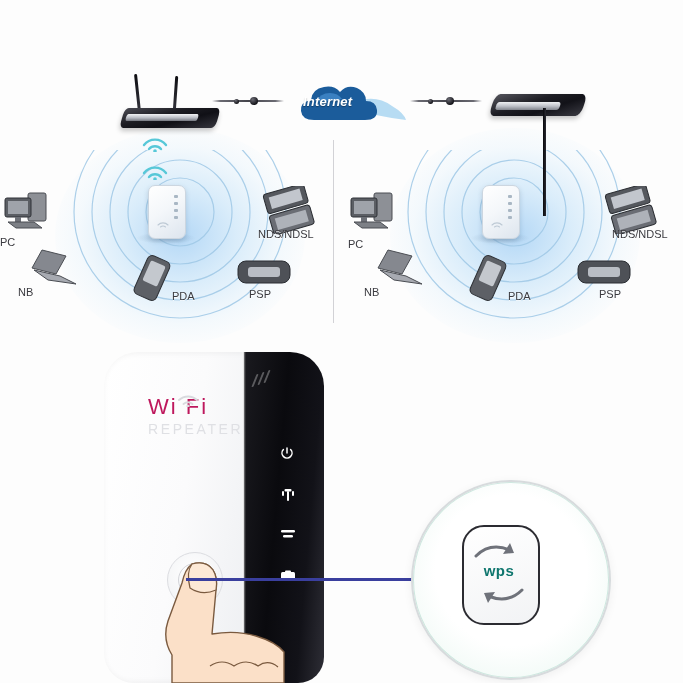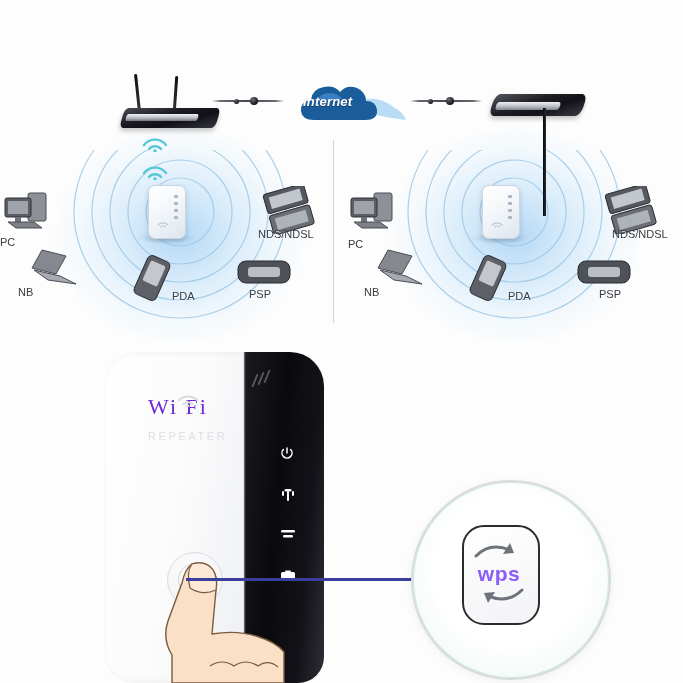--- a/index.html
+++ b/index.html
@@ -156,25 +156,25 @@
     position:absolute;left:138px;top:0;width:4px;height:331px;
     background:linear-gradient(90deg,rgba(255,255,255,.9),rgba(0,0,0,.25));
   }
   .vent{
     position:absolute;width:2px;height:13px;
     background:rgba(255,255,255,.30);
     transform:skewX(-22deg);border-radius:1px;
   }
   #brand{position:absolute;left:44px;top:42px;}
   #brand-wifi{
-    font-size:22px;letter-spacing:2px;color:#6d28d9;
-    font-family:Liberation Serif, serif;font-weight:400;
+    font-size:22px;letter-spacing:2px;color:#be185d;
+    font-family:Liberation Sans, sans-serif;font-weight:400;
   }
   #brand-sub{
-    font-size:11px;letter-spacing:2.6px;color:#dfe0e4;margin-top:10px;
+    font-size:14px;letter-spacing:2.6px;color:#dfe0e4;margin-top:1px;
   }
   .pled{position:absolute;left:176px;}
   #wps-ring-outer{
     position:absolute;left:63px;top:200px;width:54px;height:54px;
     border:1.5px solid #dcdde1;border-radius:50%;
     background:radial-gradient(circle at 45% 38%,#ffffff,#f3f4f6 70%);
   }
   #wps-ring-inner{
     position:absolute;left:74px;top:211px;width:32px;height:32px;
     border:1.5px solid #d3d4d9;border-radius:50%;
@@ -201,21 +201,21 @@
     background:radial-gradient(circle at 50% 45%,#ffffff 52%,#f4fbf8 74%,#e3f4ee 88%,#ffffff 100%);
     box-shadow:0 0 0 1px rgba(170,215,200,.55) inset, 0 2px 10px rgba(0,0,0,.06);
   }
   #wps-key{
     position:absolute;left:462px;top:525px;width:74px;height:96px;
     border:2px solid #2b2b31;border-radius:22px;
     background:linear-gradient(160deg,#ffffff,#f2f3f5);
   }
   #wps-key-label{
     position:absolute;left:462px;top:562px;width:74px;
-    text-align:center;font-size:21px;color:#8b5cf6;
+    text-align:center;font-size:15px;color:#0f766e;
     letter-spacing:.5px;font-weight:600;
   }
 </style>
 </head>
 <body>
 
 <div id="stage">
 
 
   <div id="divider"></div>

